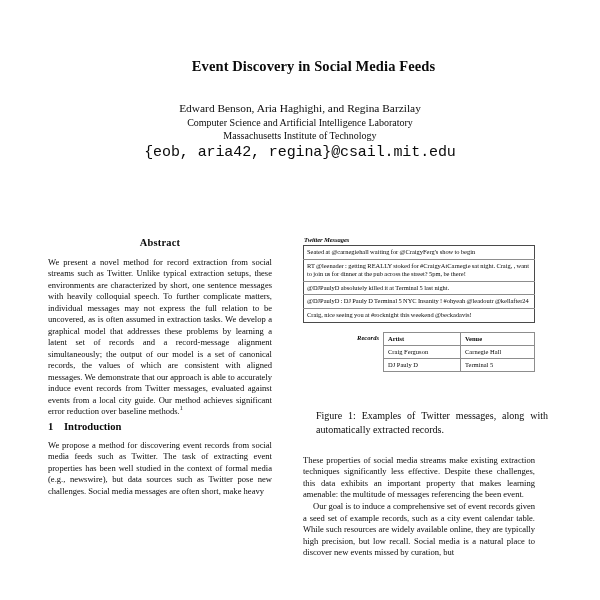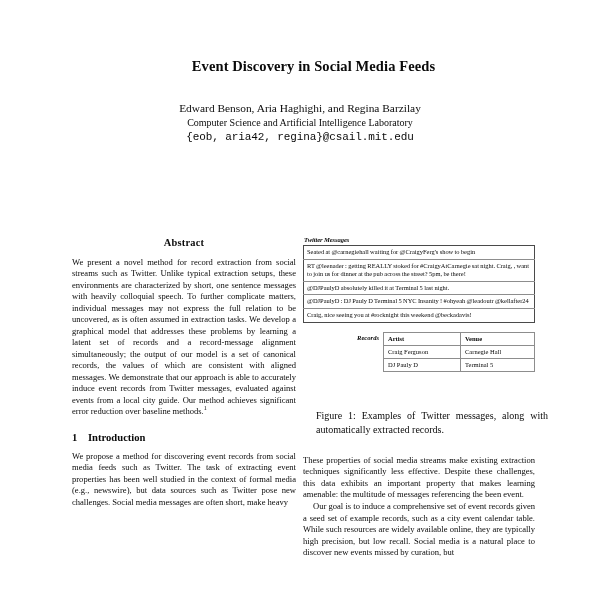--- a/index.html
+++ b/index.html
@@ -50,48 +50,48 @@
     line-height: 1.32;
   }
   .authors {
     font-size: 11.4px;
     font-weight: normal;
   }
   .affil {
     font-size: 10px;
   }
   .email {
-    font-size: 11px;
+    font-size: 15px;
     font-family: "Liberation Mono", "DejaVu Sans Mono", monospace;
     letter-spacing: -0.1px;
     margin-top: 1px;
   }
 
   
   .col {
     position: absolute;
     top: 236px;
     width: 224px;
     text-align: justify;
     font-size: 8.55px;
     line-height: 1.345;
   }
-  .col-left  { left: 72px; }
+  .col-left  { left: 48px; }
 
   .section-center {
     text-align: center;
     font-weight: bold;
     font-size: 10.4px;
     margin: 0 0 7px 0;
     letter-spacing: 0.2px;
   }
   .section-head {
     font-weight: bold;
     font-size: 10.6px;
-    margin: 13px 0 6px 0;
+    margin: 2px 0 6px 0;
     text-align: left;
   }
   .section-head .num { display: inline-block; width: 16px; }
 
   p.para {
     margin: 0 0 0 0;
     text-indent: 0;
     text-align: justify;
     hyphens: none;
   }
@@ -187,20 +187,21 @@
 
 <div class="page">
 
   <div class="title-block">
     <div class="paper-title">Event Discovery in Social Media Feeds</div>
   </div>
 
   <div class="author-block">
     <div class="authors">Edward Benson, Aria Haghighi, and Regina Barzilay</div>
     <div class="affil">Computer Science and Artificial Intelligence Laboratory</div>
+    <div class="affil">Massachusetts Institute of Technology</div>
     <div class="email">{eob, aria42, regina}@csail.mit.edu</div>
   </div>
 
   <div class="col col-left">
     <div class="section-center">Abstract</div>
     <p class="para"><span>We present a novel method for record extraction from social streams such as Twitter. Unlike typical extraction setups, these environments are characterized by short, one sentence messages with heavily colloquial speech. To further complicate matters, individual messages may not express the full relation to be uncovered, as is often assumed in extraction tasks. We develop a graphical model that addresses these problems by learning a latent set of records and a record-message alignment simultaneously; the output of our model is a set of canonical records, the values of which are consistent with aligned messages. We demonstrate that our approach is able to accurately induce event records from Twitter messages, evaluated against events from a local city guide. Our method achieves significant error reduction over baseline methods.</span><sup class="fn">1</sup></p>
 
     <div class="section-head"><span class="num">1</span><span>Introduction</span></div>
     <p class="para">We propose a method for discovering event records from social media feeds such as Twitter. The task of extracting event properties has been well studied in the context of formal media (e.g., newswire), but data sources such as Twitter pose new challenges. Social media messages are often short, make heavy</p>
   </div>

